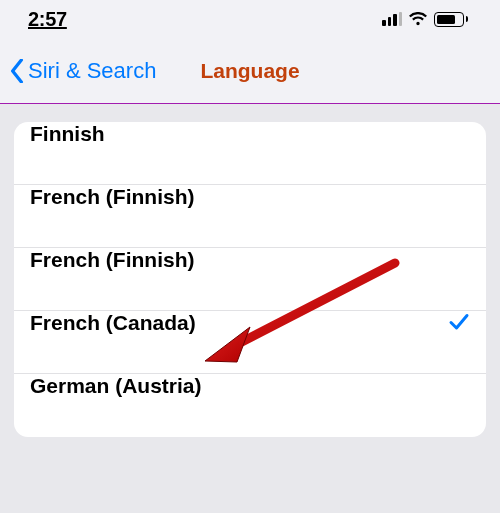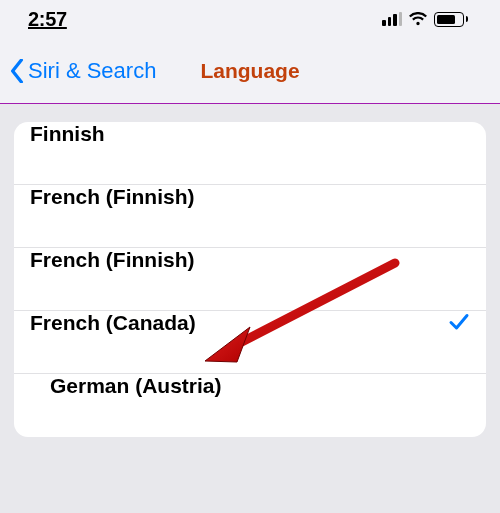--- a/index.html
+++ b/index.html
@@ -119,21 +119,20 @@
       display: flex;
       align-items: flex-start;
       justify-content: space-between;
       min-height: 63px;
       padding: 0 16px;
       border-bottom: 1px solid #e1e1e4;
       cursor: pointer;
     }
     .list-row:last-child {
       border-bottom: none;
-      margin-left: 20px;
     }
     .row-label {
       font-size: 21px;
       font-weight: 600;
       color: #000;
     }
     .check-icon {
       color: #007aff;
     }
     .annotation-arrow {

